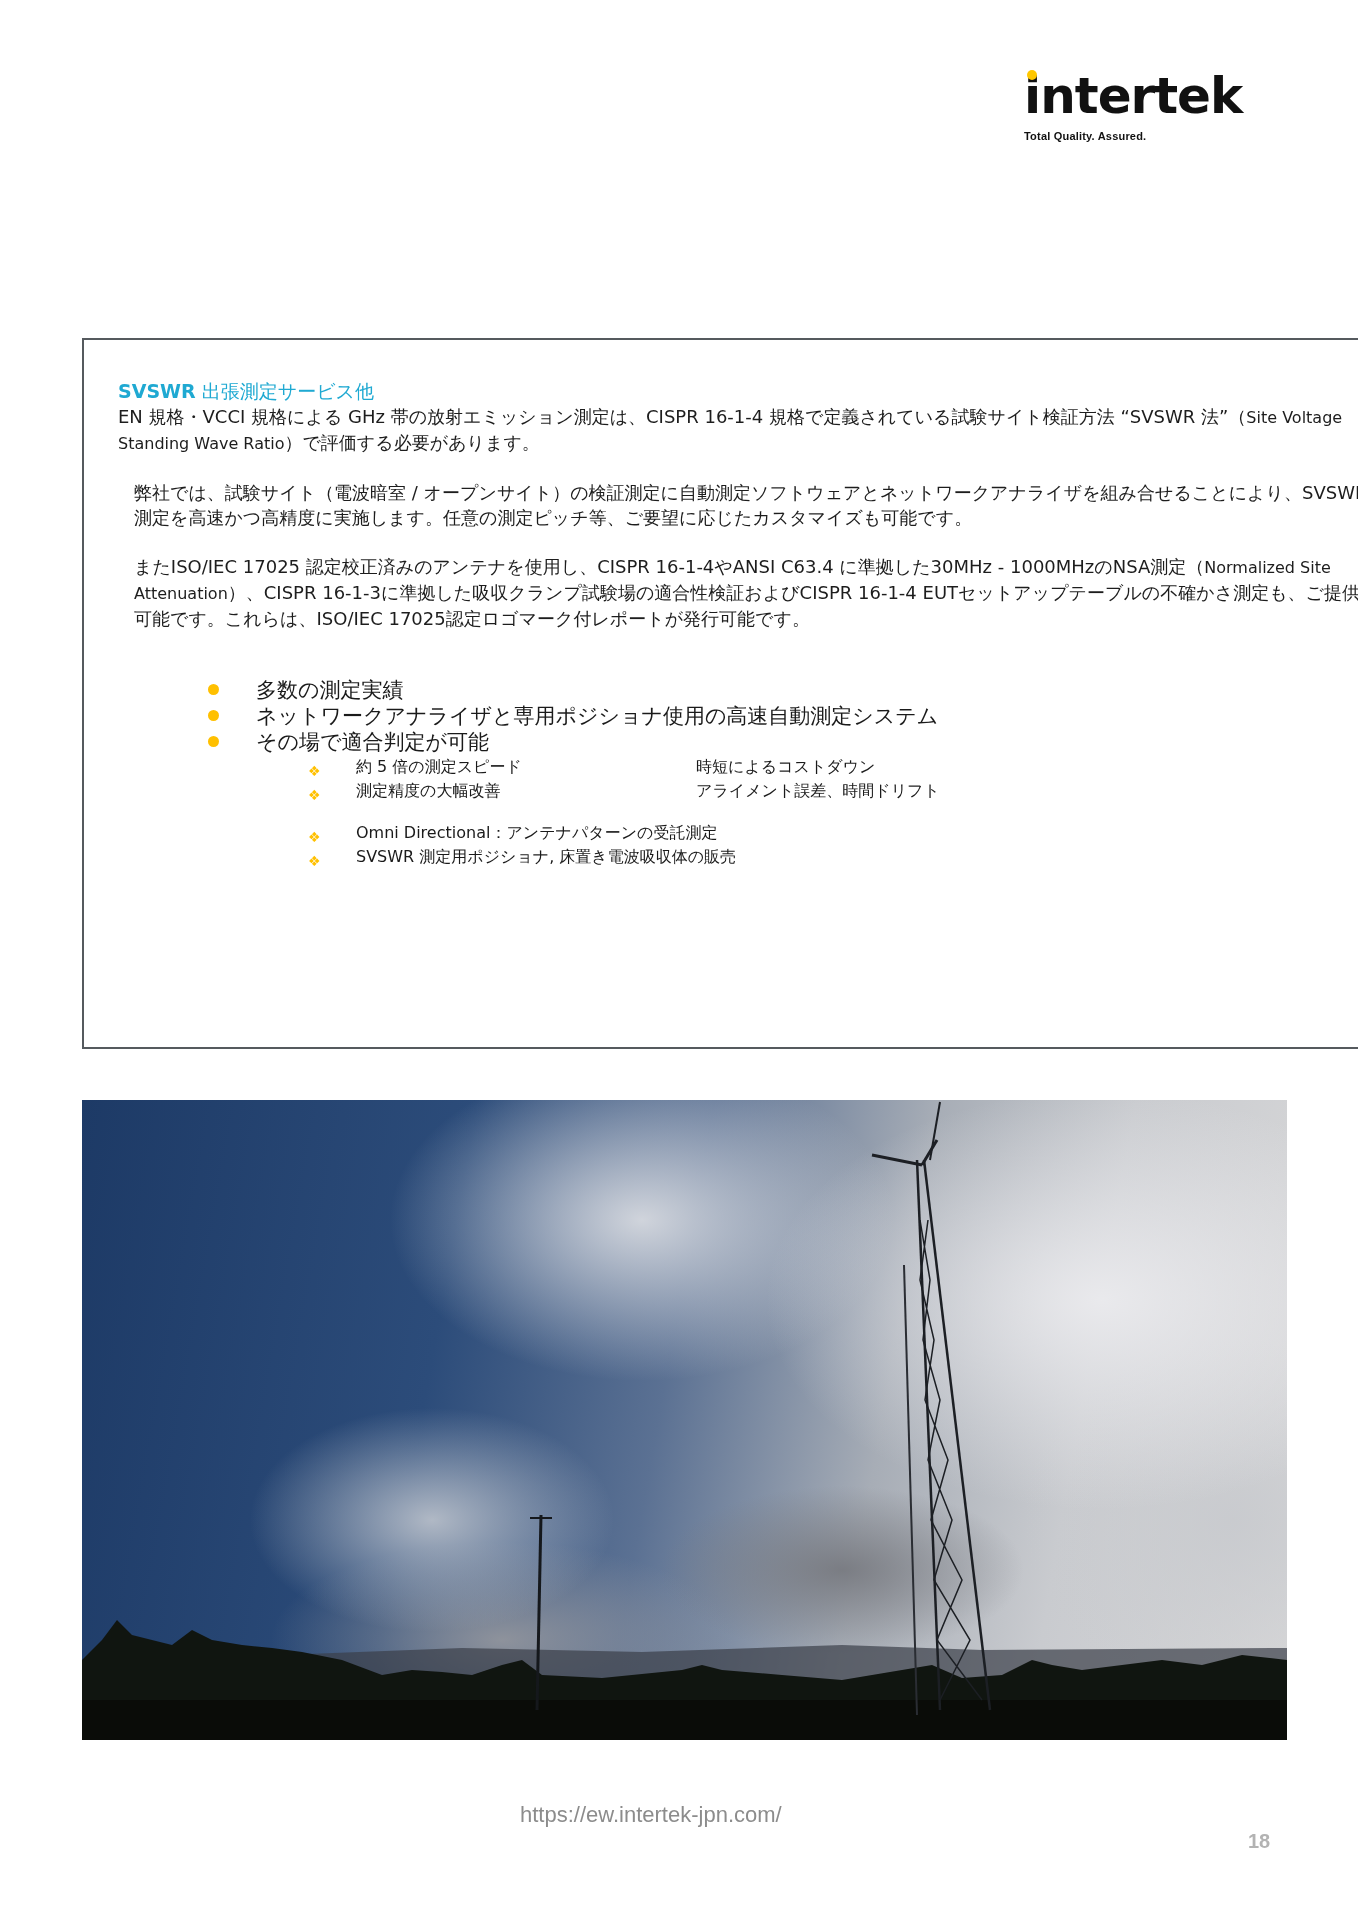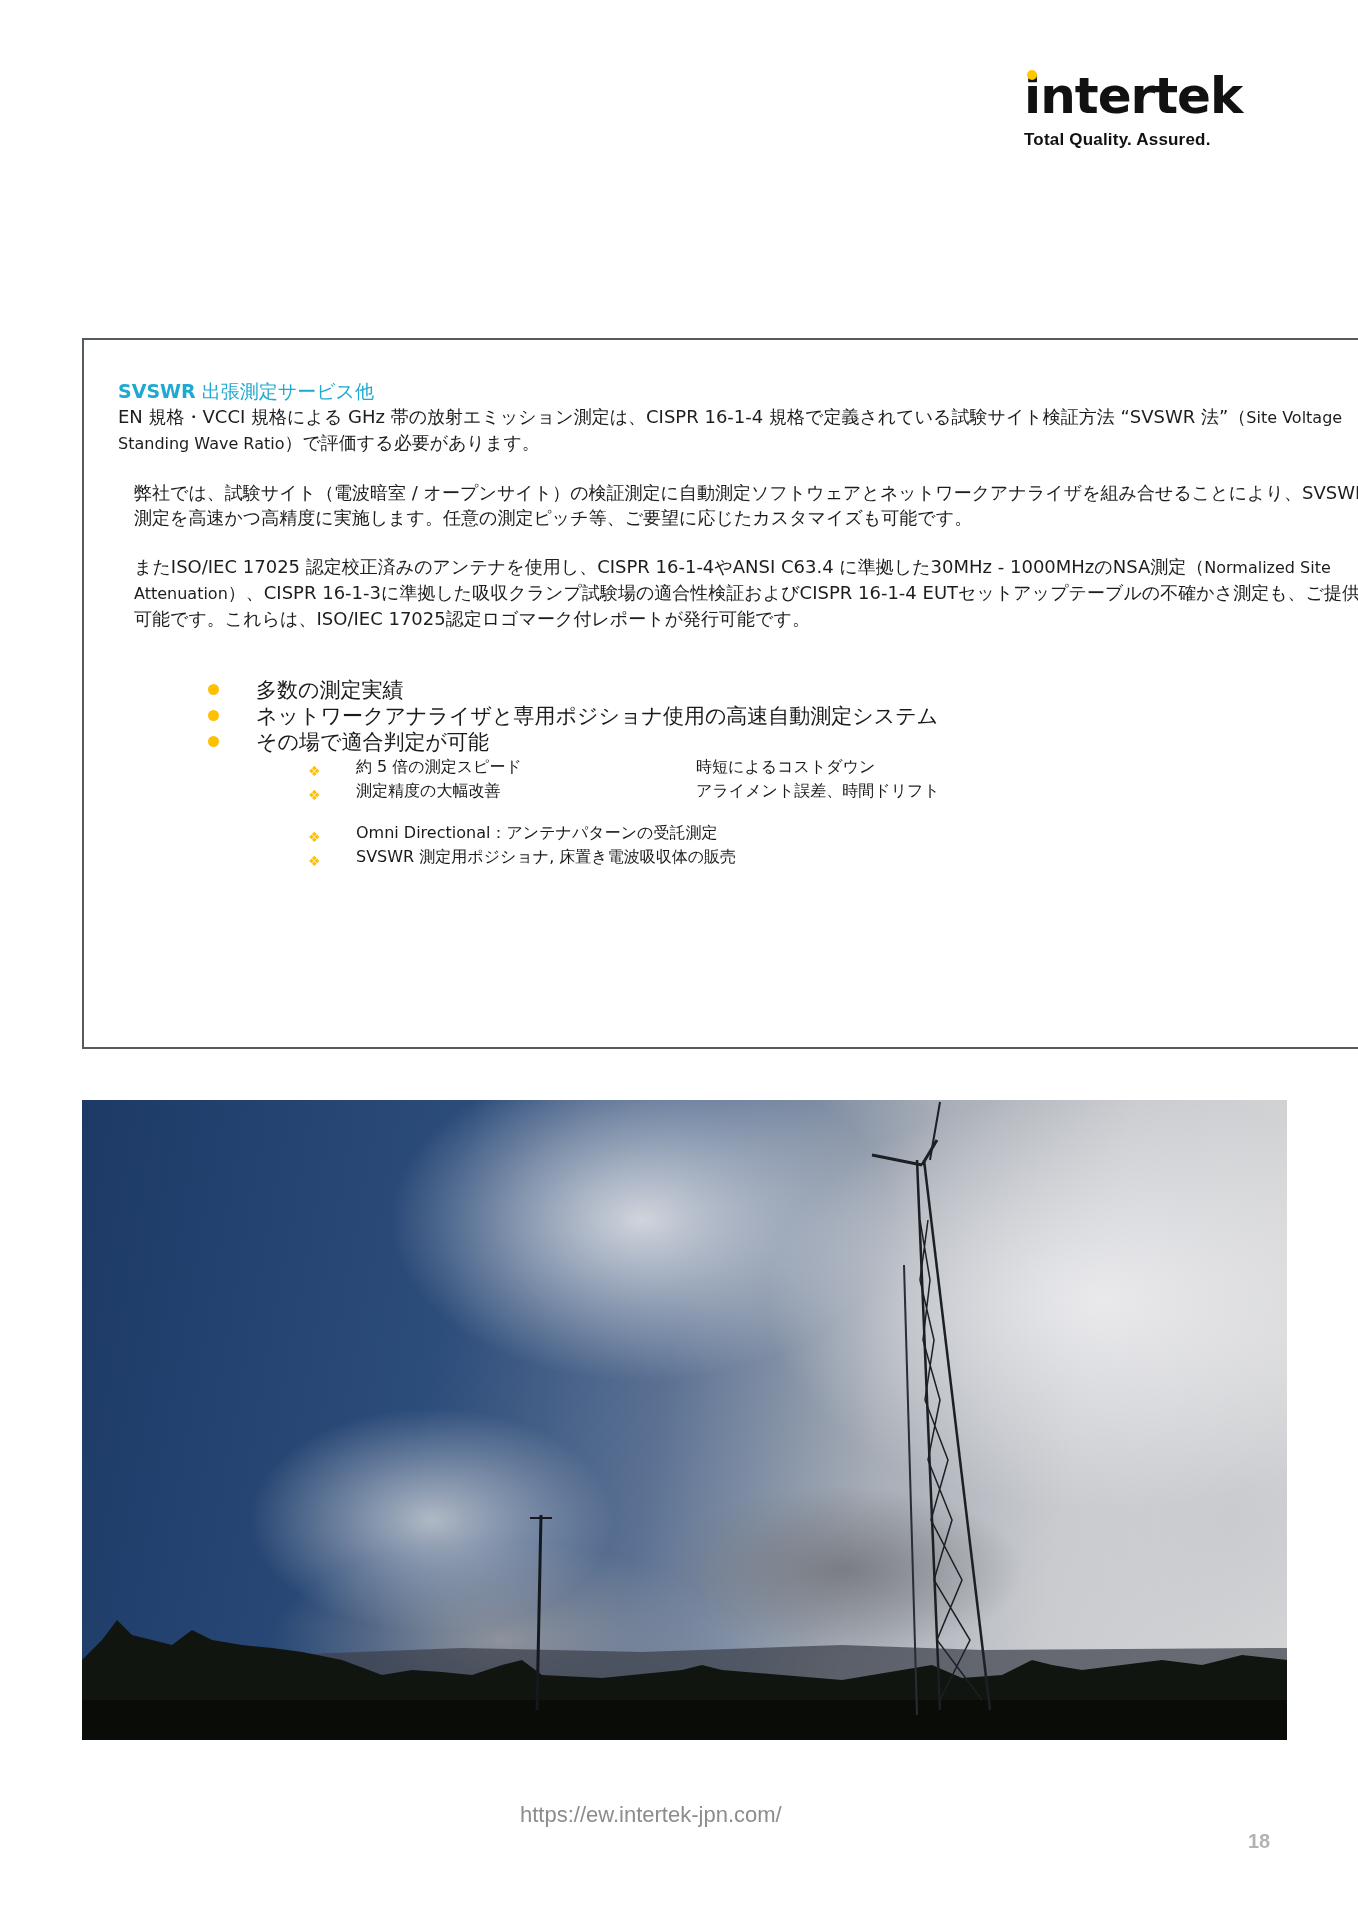--- a/index.html
+++ b/index.html
@@ -3,21 +3,21 @@
   <meta charset="utf-8">
   <style>
     * { box-sizing: border-box; margin: 0; padding: 0; }
     html, body { width: 1358px; height: 1920px; background: #ffffff; overflow: hidden; }
     body { position: relative; font-family: "DejaVu Sans", "Liberation Sans", sans-serif; color: #1a1a1a; }
 
     
     .logo { position: absolute; left: 1024px; top: 66px; width: 270px; }
     .logo-word { position: relative; font-family: "DejaVu Sans", sans-serif; font-weight: bold; font-size: 50px; letter-spacing: -1px; color: #111; line-height: 60px; }
     .logo-dot { position: absolute; left: 3px; top: 4px; width: 10px; height: 10px; border-radius: 50%; background: #ffc700; }
-    .logo-tag { font-family: "Liberation Sans", sans-serif; font-weight: bold; font-size: 17px; color: #111; margin-top: 4px; letter-spacing: 0.2px; }
+    .logo-tag { font-family: "Liberation Sans", sans-serif; font-weight: bold; font-size: 11px; color: #111; margin-top: 4px; letter-spacing: 0.2px; }
 
     
     .content-box { position: absolute; left: 82px; top: 338px; width: 1328px; height: 711px; border: 2px solid #555a5e; background: #fff; padding: 34px 34px 0 34px; }
     .section-title { color: #1fa9d2; font-size: 19px; line-height: 26px; margin-top: 4px; }
     .section-title b { font-weight: bold; }
     .para { font-size: 18px; line-height: 25px; color: #1d1d1d; }
     .para .small { font-size: 16px; }
     .para + .para { margin-top: 24px; margin-left: 16px; }
 
     .bullets { margin-top: 46px; margin-left: 90px; }

